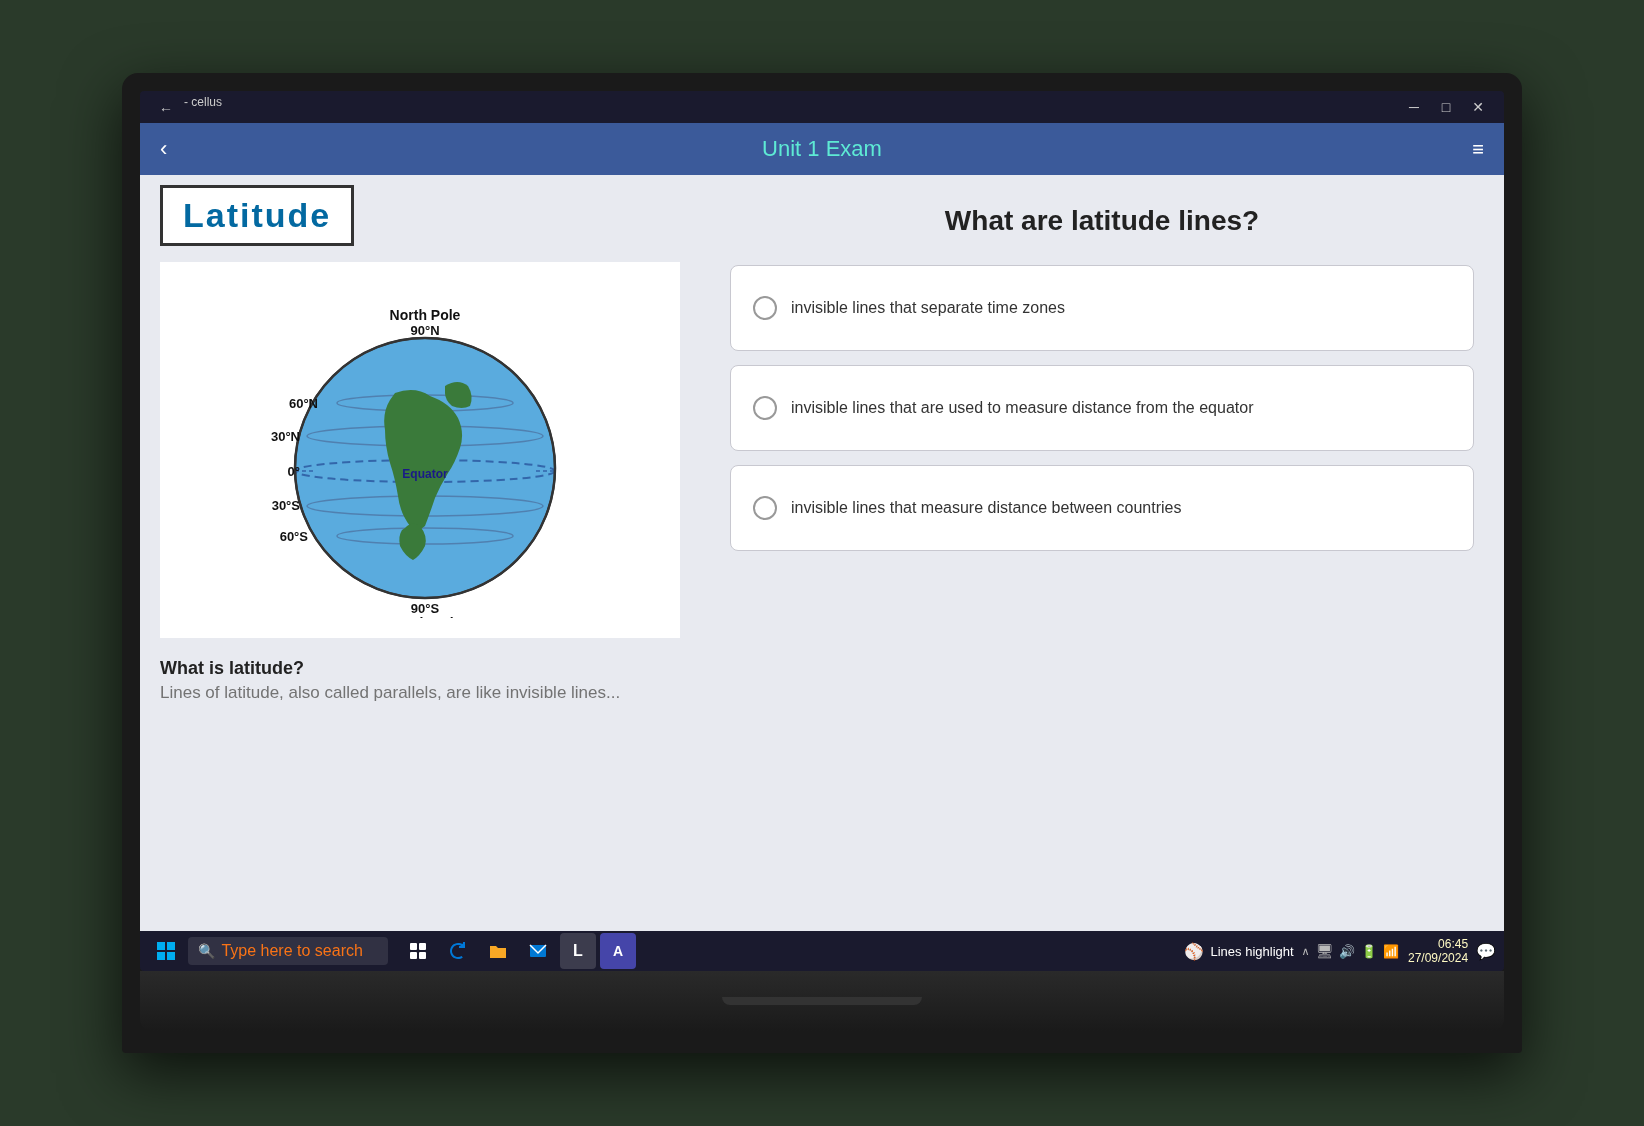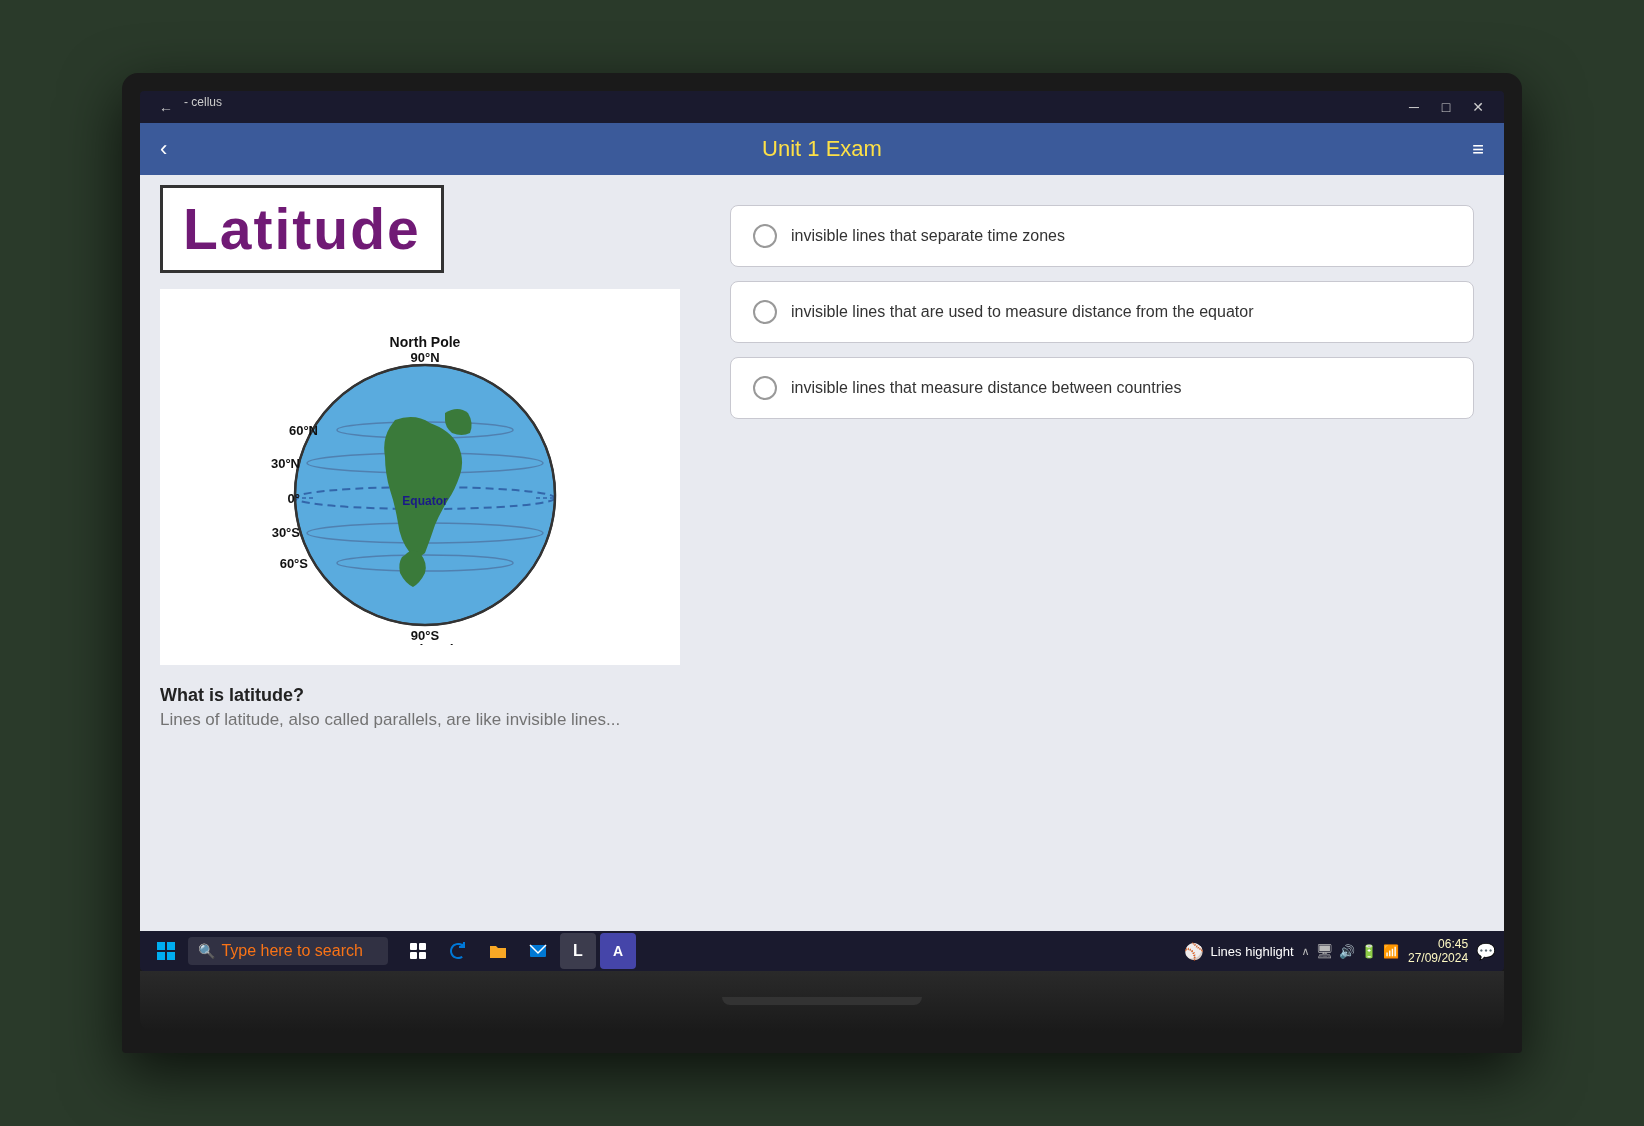--- a/index.html
+++ b/index.html
@@ -75,21 +75,21 @@
     }
     .app-back-btn {
       color: white;
       font-size: 22px;
       background: none;
       border: none;
       cursor: pointer;
       padding: 4px 12px 4px 0;
     }
     .app-title {
-      color: #fde047;
+      color: #5eead4;
       font-size: 22px;
       font-weight: 400;
       position: absolute;
       left: 50%;
       transform: translateX(-50%);
     }
     .app-menu-btn {
       color: white;
       font-size: 20px;
       background: none;
@@ -120,23 +120,23 @@
 
     .latitude-title-box {
       background: white;
       border: 3px solid #333;
       padding: 8px 20px;
       display: inline-block;
       margin-bottom: 16px;
       align-self: flex-start;
     }
     .latitude-title-box span {
-      font-size: 57px;
+      font-size: 34px;
       font-weight: 900;
-      color: #701a75;
+      color: #0369a1;
       font-family: Arial Black, Arial, sans-serif;
       letter-spacing: 2px;
     }
 
     .globe-card {
       background: white;
       border-radius: 0;
       padding: 16px 20px 20px 20px;
       display: flex;
       align-items: center;
@@ -191,21 +191,21 @@
     .answer-options {
       display: flex;
       flex-direction: column;
       gap: 14px;
     }
 
     .answer-option {
       background: white;
       border: 1.5px solid #c8c8d0;
       border-radius: 8px;
-      padding: 18px 22px;
+      padding: 30px 22px;
       font-size: 16px;
       color: #333;
       cursor: pointer;
       display: flex;
       align-items: center;
       gap: 14px;
       min-height: 60px;
     }
 
     .answer-radio {
@@ -391,20 +391,21 @@
           </div>
         </div>
 
         <div class="bottom-text-section">
           <div class="what-is-latitude">What is latitude?</div>
           <div class="latitude-desc">Lines of latitude, also called parallels, are like invisible lines...</div>
         </div>
       </div>
 
       <div class="right-panel">
+        <div class="question-title">What are latitude lines?</div>
 
         <div class="answer-options">
           <div class="answer-option">
             <div class="answer-radio"></div>
             <span>invisible lines that separate time zones</span>
           </div>
           <div class="answer-option">
             <div class="answer-radio"></div>
             <span>invisible lines that are used to measure distance from the equator</span>
           </div>

